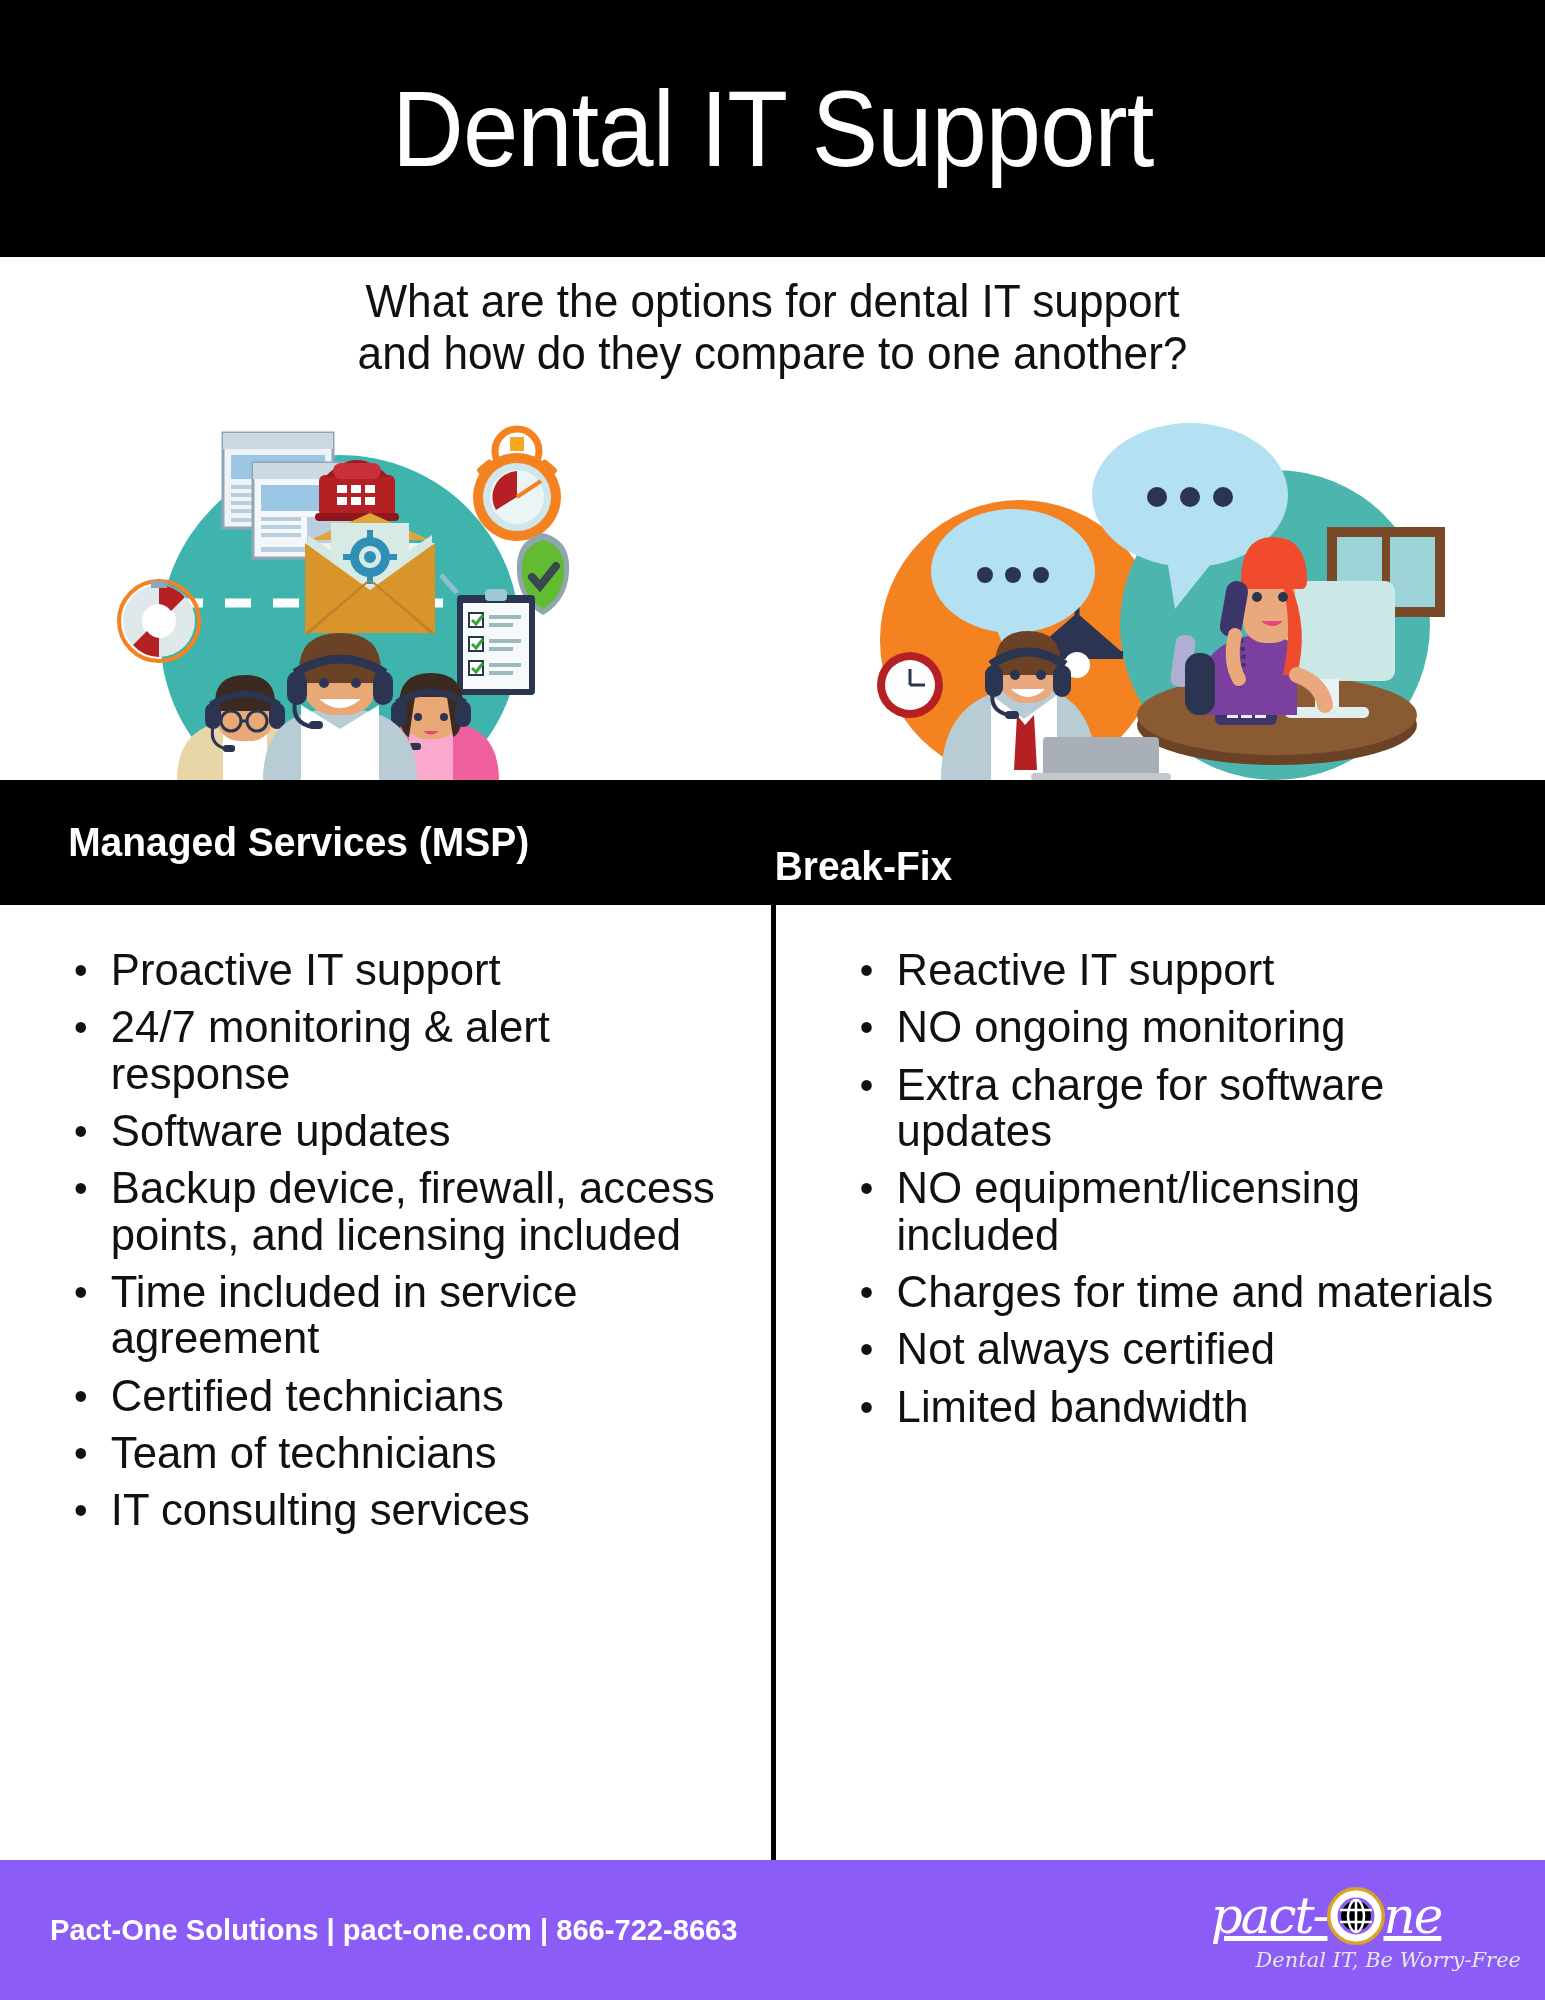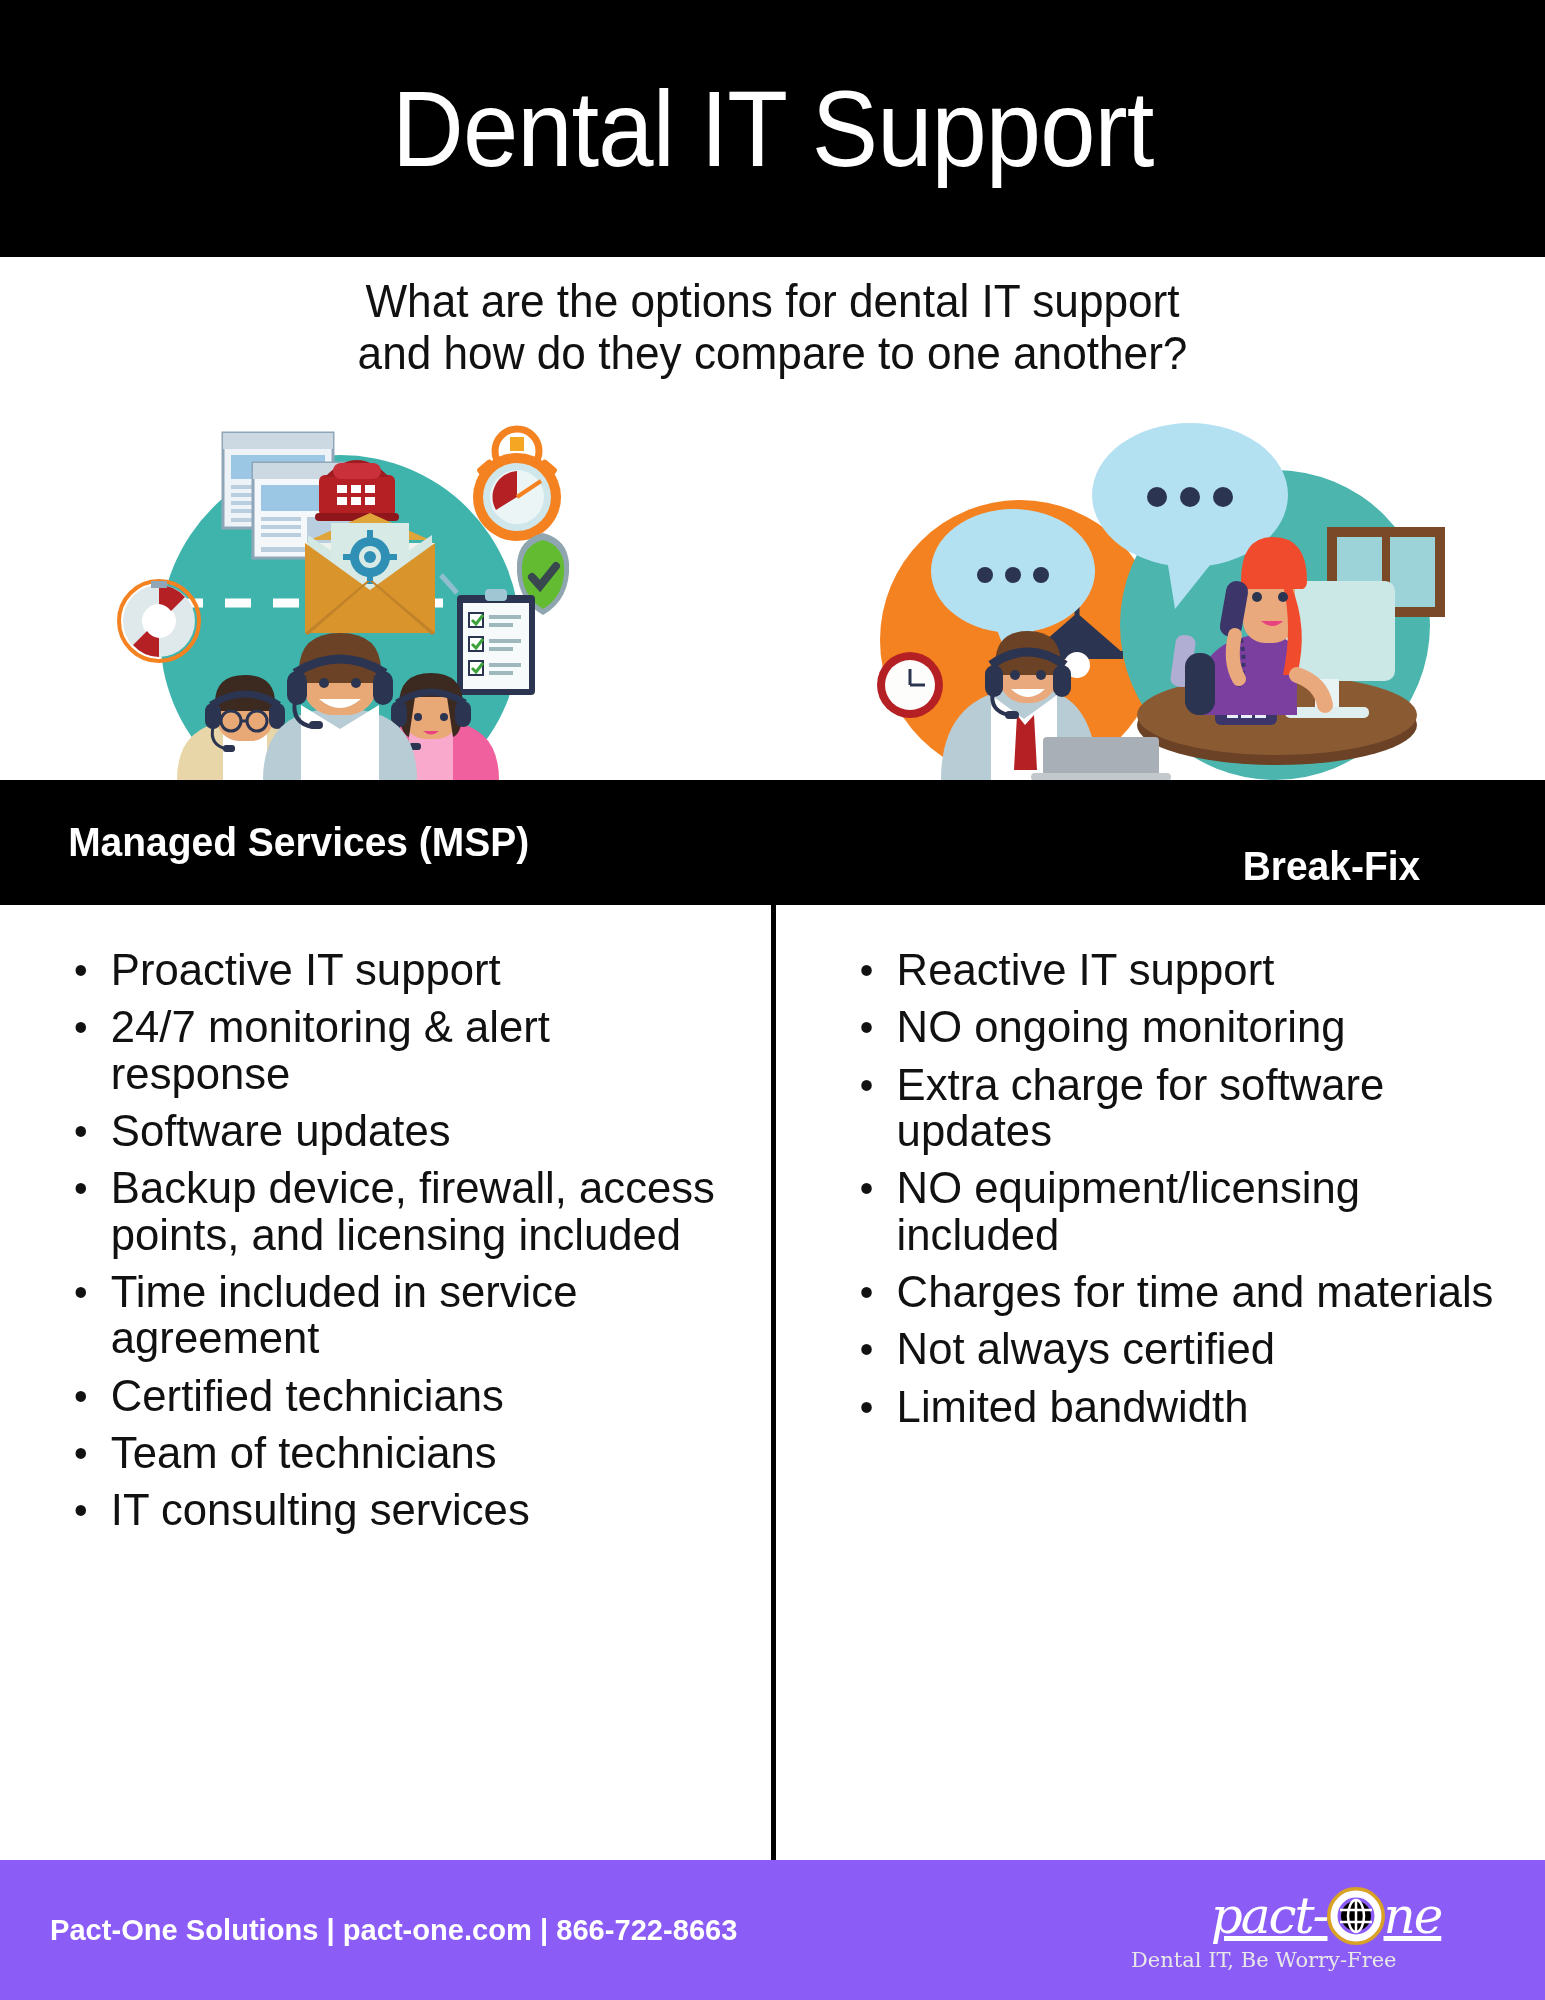--- a/index.html
+++ b/index.html
@@ -24,21 +24,21 @@
   .illus{ position:absolute; top:0; }
   .illus-left{ left:105px; width:470px; height:395px; }
   .illus-right{ left:845px; width:620px; height:395px; }
 
   
   .header-band{
     position:relative; height:125px; background:#000; display:flex; align-items:center;
   }
   .header-cell{ flex:1; text-align:center; }
   .header-cell.left{ flex:0 0 770px; text-align:left; padding-left:56px;}
-  .header-cell.right{ flex:1; text-align:right; padding-right:120px;margin-top:48px;}
+  .header-cell.right{ flex:1; text-align:left; padding-right:94px;margin-top:48px;}
   .header-cell span{ color:#fff; font-size:41px; font-weight:bold; transform:scaleX(0.95); display:inline-block;}
 
   
   .cols{ position:relative; height:1140px; display:flex; }
   .col{ padding:42px 26px 0 46px; }
   .col-left{ width:772px; }
   .col-right{ width:773px; padding-left:60px; }
   .divider{ position:absolute; left:771px; top:0; width:5px; height:1110px; background:#000; }
   ul{ list-style:none; }
   li{ position:relative; font-size:45px; line-height:1.03; color:#111; margin-bottom:11px;
@@ -48,22 +48,22 @@
   
   .footer{ position:absolute; left:0; bottom:0; width:1545px; height:140px; background:#8b5cf6;
            display:flex; align-items:center; }
   .footer-text{ color:#fff; font-size:30px; font-weight:bold; padding-left:40px; letter-spacing:0px;
                 transform:scaleX(0.97); }
   .logo{ position:absolute; right:24px; top:22px; width:390px; height:104px; }
   .logo-row{ display:flex; align-items:center; justify-content:center; height:68px; }
   .logo-word{ color:#fff; font-family:"DejaVu Serif", serif; font-style:italic; font-size:50px;
               line-height:1; letter-spacing:-2px;text-decoration:underline; }
   .logo-mark{ width:60px; height:60px; margin:0 -2px; position:relative; }
-  .logo-tag{ text-align:left; color:#e8e8e8; font-family:"DejaVu Serif", serif;
-             font-size:21px; margin-top:-2px; }
+  .logo-tag{ text-align:right; color:#e8e8e8; font-family:"DejaVu Serif", serif;
+             font-style:italic; font-size:21px; margin-top:-2px; }
 </style>
 </head>
 <body>
 
 <div class="title-band">
   <h1>Dental IT Support</h1>
 </div>
 
 <div class="subtitle-wrap">
   <div class="subtitle">What are the options for dental IT support</div>

